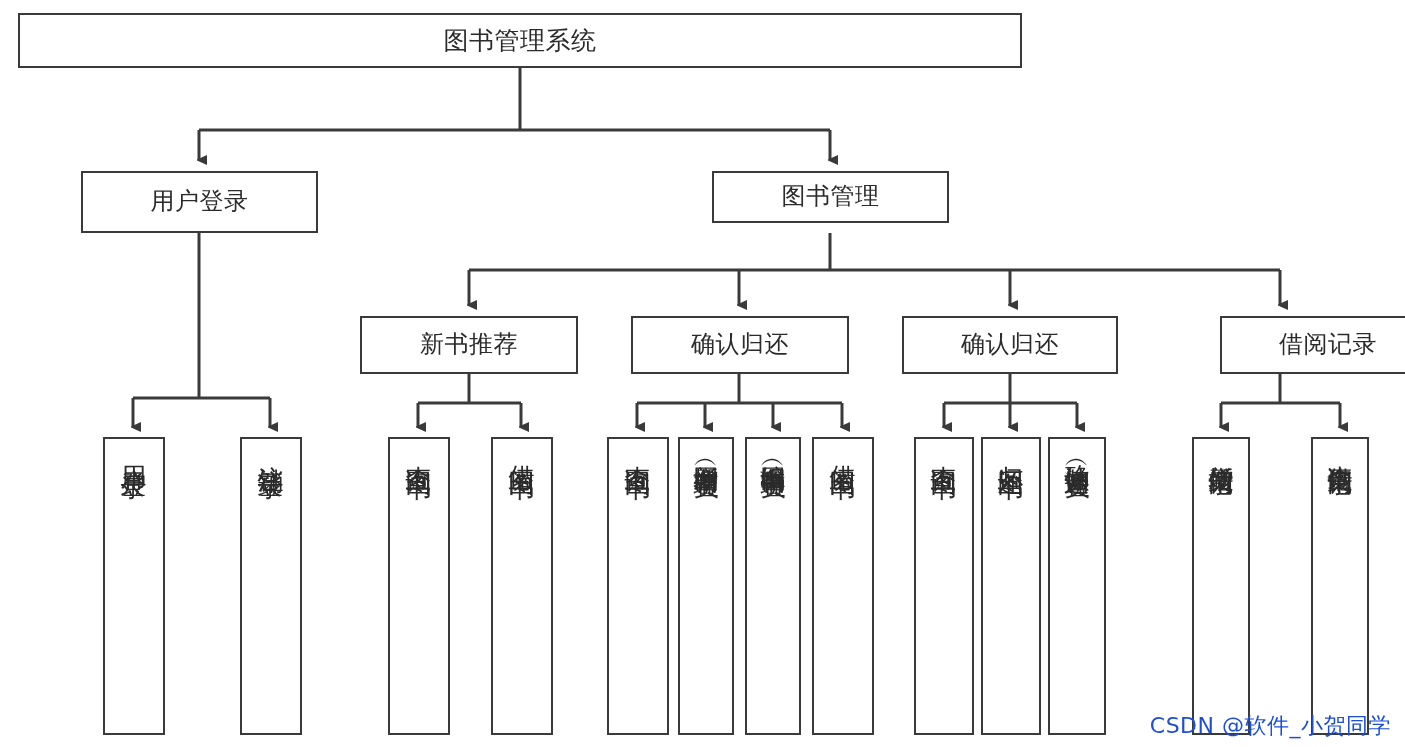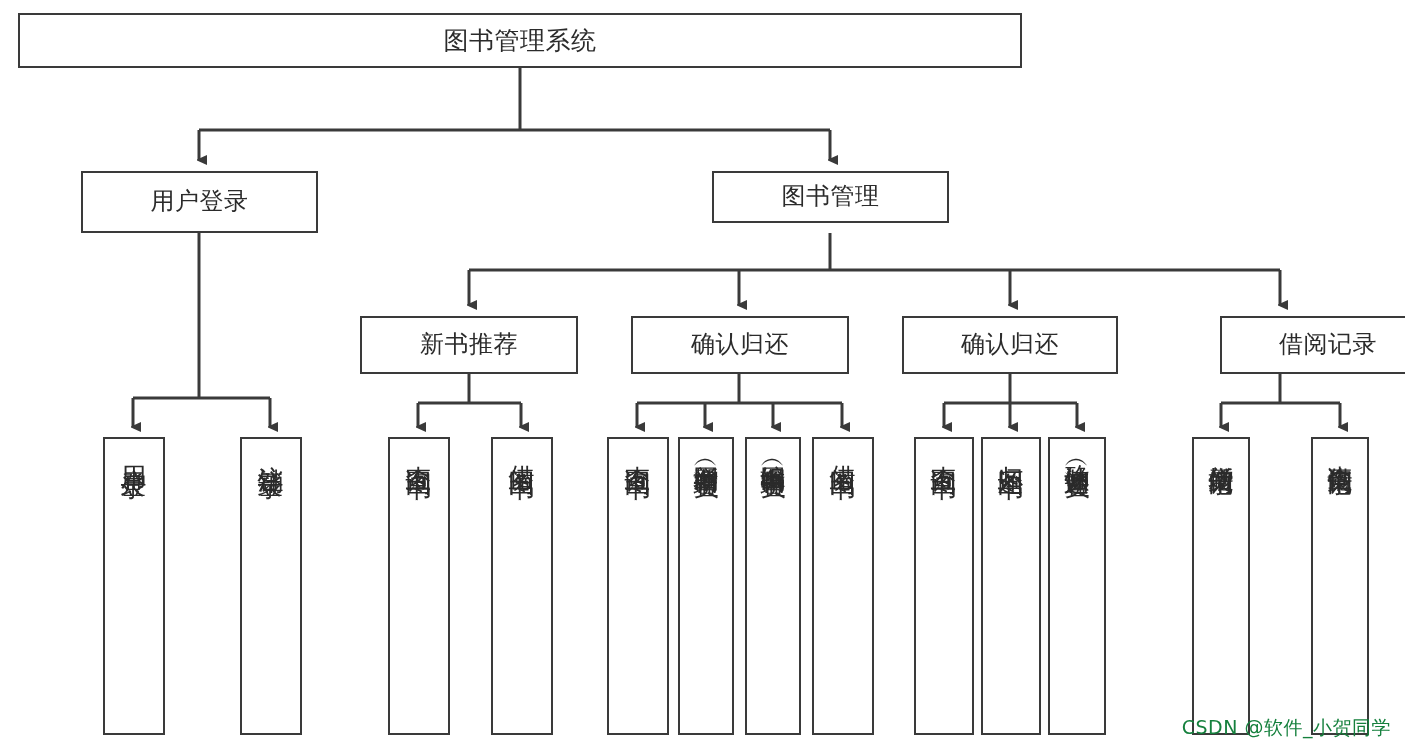--- a/index.html
+++ b/index.html
@@ -63,22 +63,22 @@
     margin: 0 auto;
   }
   .node.vertical.tall .node-label {
     font-size: 25px;
     letter-spacing: 1.5px;
   }
   .watermark {
     position: absolute;
     right: 14px;
     bottom: 6px;
-    font-size: 19px;
-    color: #15803d;
+    font-size: 22px;
+    color: #1d4ed8;
     white-space: nowrap;
     z-index: 5;
     letter-spacing: 0.5px;
     text-align: right;
   }
 </style>
 </head>
 <body>
 
 <div id="diagram-root">

